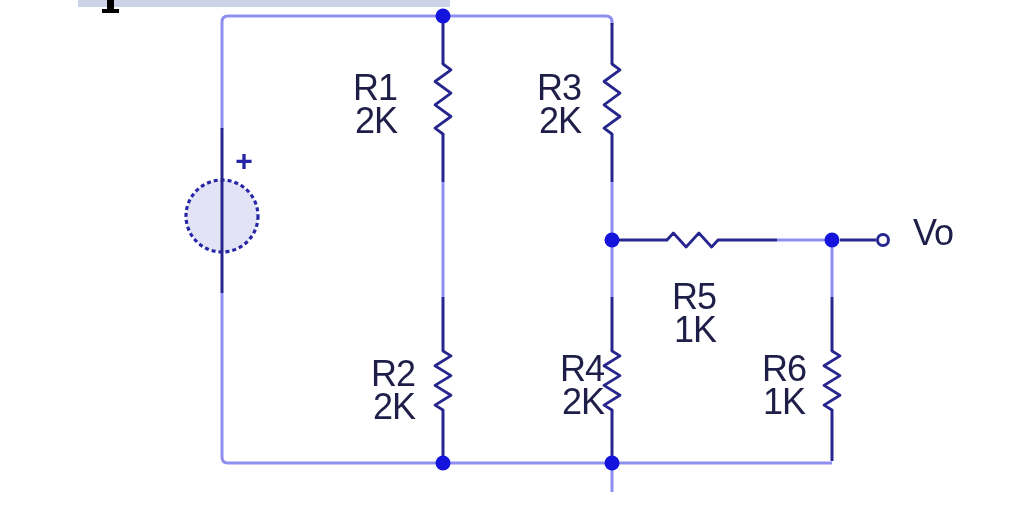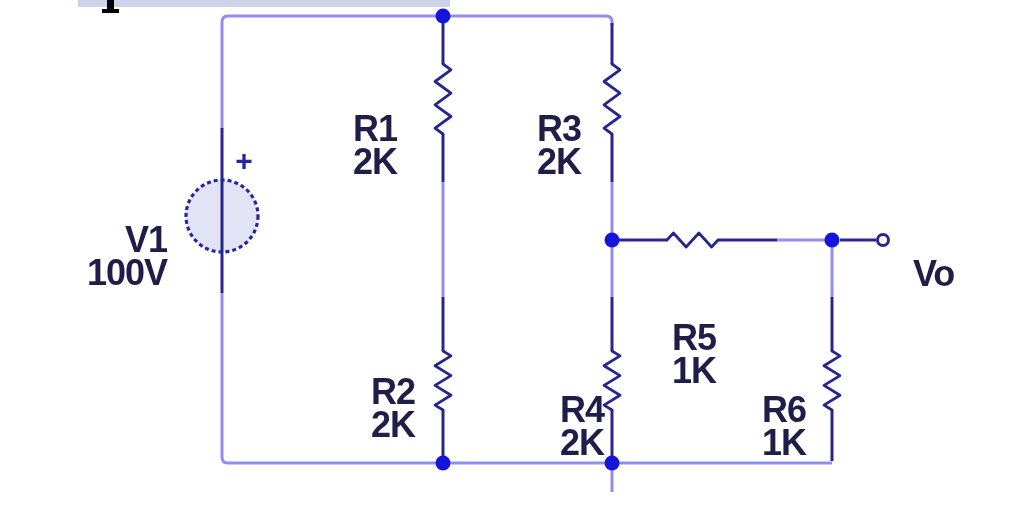--- a/index.html
+++ b/index.html
@@ -25,25 +25,24 @@
   .w{stroke:var(--wire);stroke-width:3;fill:none;stroke-linecap:butt;}
   .d{stroke:var(--lead);stroke-width:3;fill:none;stroke-linecap:butt;}
   .z{stroke:var(--lead);stroke-width:2.8;fill:none;stroke-linejoin:round;stroke-linecap:round;}
   .dot{fill:var(--junction);stroke:none;}
   .src{fill:var(--source-fill);stroke:var(--source-stroke);stroke-width:3.2;stroke-dasharray:4 3;}
   .term{fill:#ffffff;stroke:var(--lead);stroke-width:3;}
   .plus-text{fill:var(--source-stroke);font-family:"Liberation Sans",sans-serif;font-weight:bold;font-size:30px;}
   .lbl{
     position:absolute;
     color:var(--label);
-    font-size:36px;font-weight:bold;line-height:33px;
+    font-size:36px;font-weight:normal;line-height:33px;
     letter-spacing:-1px;
     text-align:right;
     white-space:nowrap;
-    margin-top:41px;
   }
   .lbl.left{text-align:right;}
   .hl-bar{
     position:absolute;left:78px;top:0;width:372px;height:7px;
     background:var(--highlight-bar);
   }
   .frag{position:absolute;background:var(--fragment);}
   .frag-stem{left:107px;top:0;width:7px;height:10px;}
   .frag-foot{left:102px;top:9px;width:17px;height:4px;}
 </style>
@@ -96,51 +95,47 @@
 
     <circle class="dot" cx="443" cy="16" r="7.5"></circle>
     <circle class="dot" cx="612" cy="240" r="7.5"></circle>
     <circle class="dot" cx="832" cy="240" r="7.5"></circle>
     <circle class="dot" cx="443" cy="463" r="7.5"></circle>
     <circle class="dot" cx="612" cy="463" r="7.5"></circle>
 
     <circle class="term" cx="883" cy="240" r="5.5"></circle>
   </svg>
 
-  <div class="lbl" style="right:845px;top:182px;">
-    <div>V1</div>
-    <div>100V</div>
-  </div>
 
   <div class="lbl" style="right:615px;top:71px;">
     <div>R1</div>
     <div>2K</div>
   </div>
 
   <div class="lbl" style="right:431px;top:71px;">
     <div>R3</div>
     <div>2K</div>
   </div>
 
-  <div class="lbl" style="right:597px;top:334px;">
+  <div class="lbl" style="right:597px;top:357px;">
     <div>R2</div>
     <div>2K</div>
   </div>
 
   <div class="lbl" style="right:408px;top:352px;">
     <div>R4</div>
     <div>2K</div>
   </div>
 
   <div class="lbl" style="right:296px;top:280px;">
     <div>R5</div>
     <div>1K</div>
   </div>
 
-  <div class="lbl" style="right:206px;top:352px;">
+  <div class="lbl" style="right:206px;top:352px;text-align:center;">
     <div>R6</div>
     <div>1K</div>
   </div>
 
   <div class="lbl left" style="left:913px;top:216px;">
     <div>Vo</div>
   </div>
 
 </div>
 

